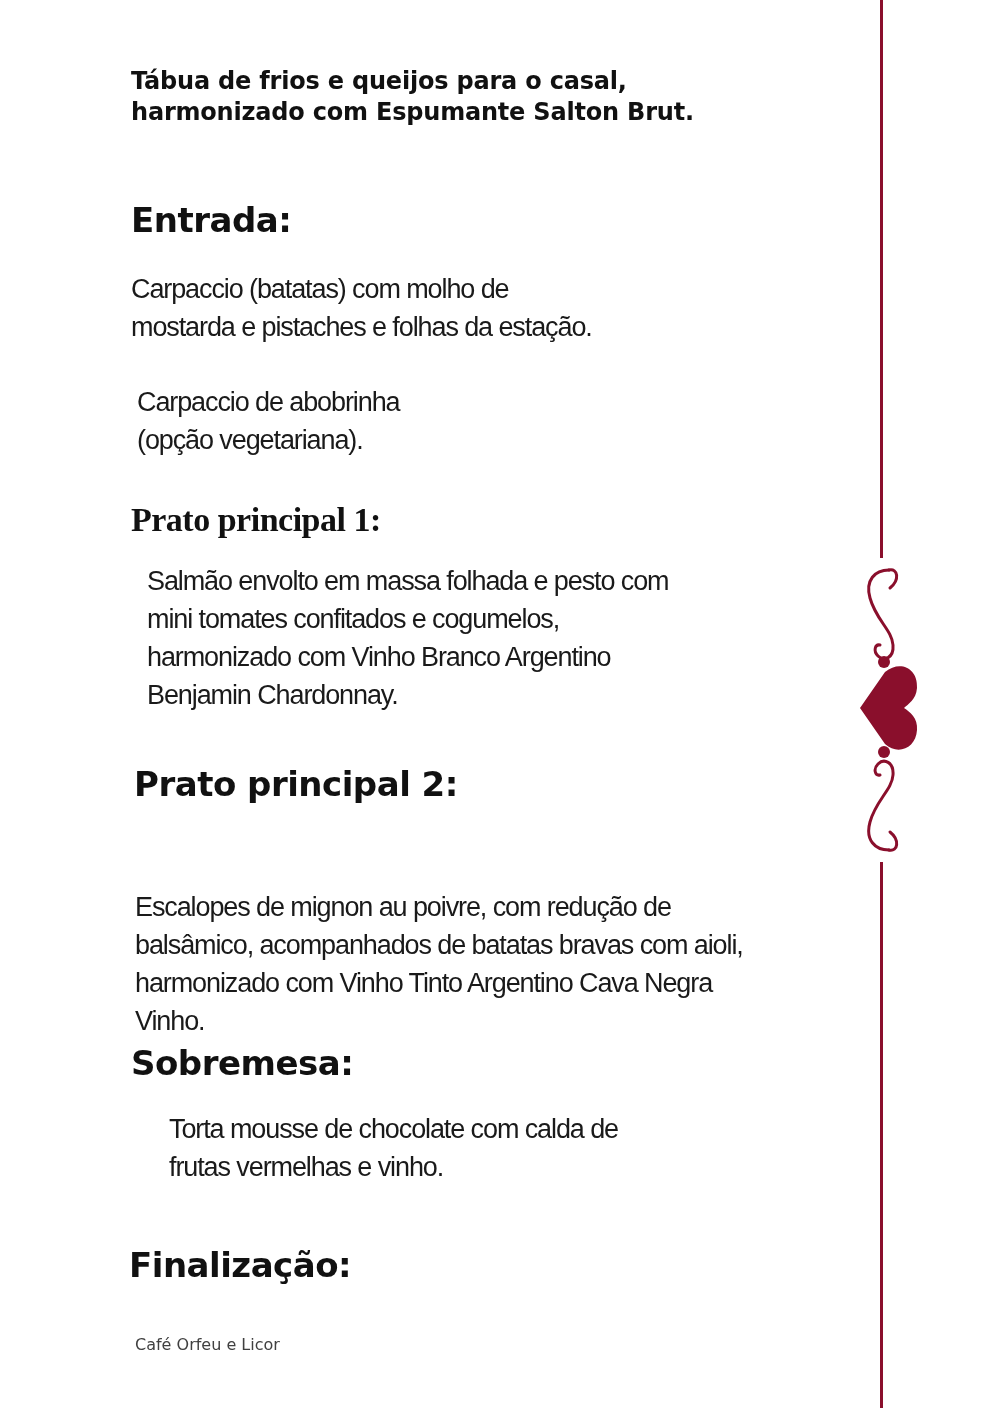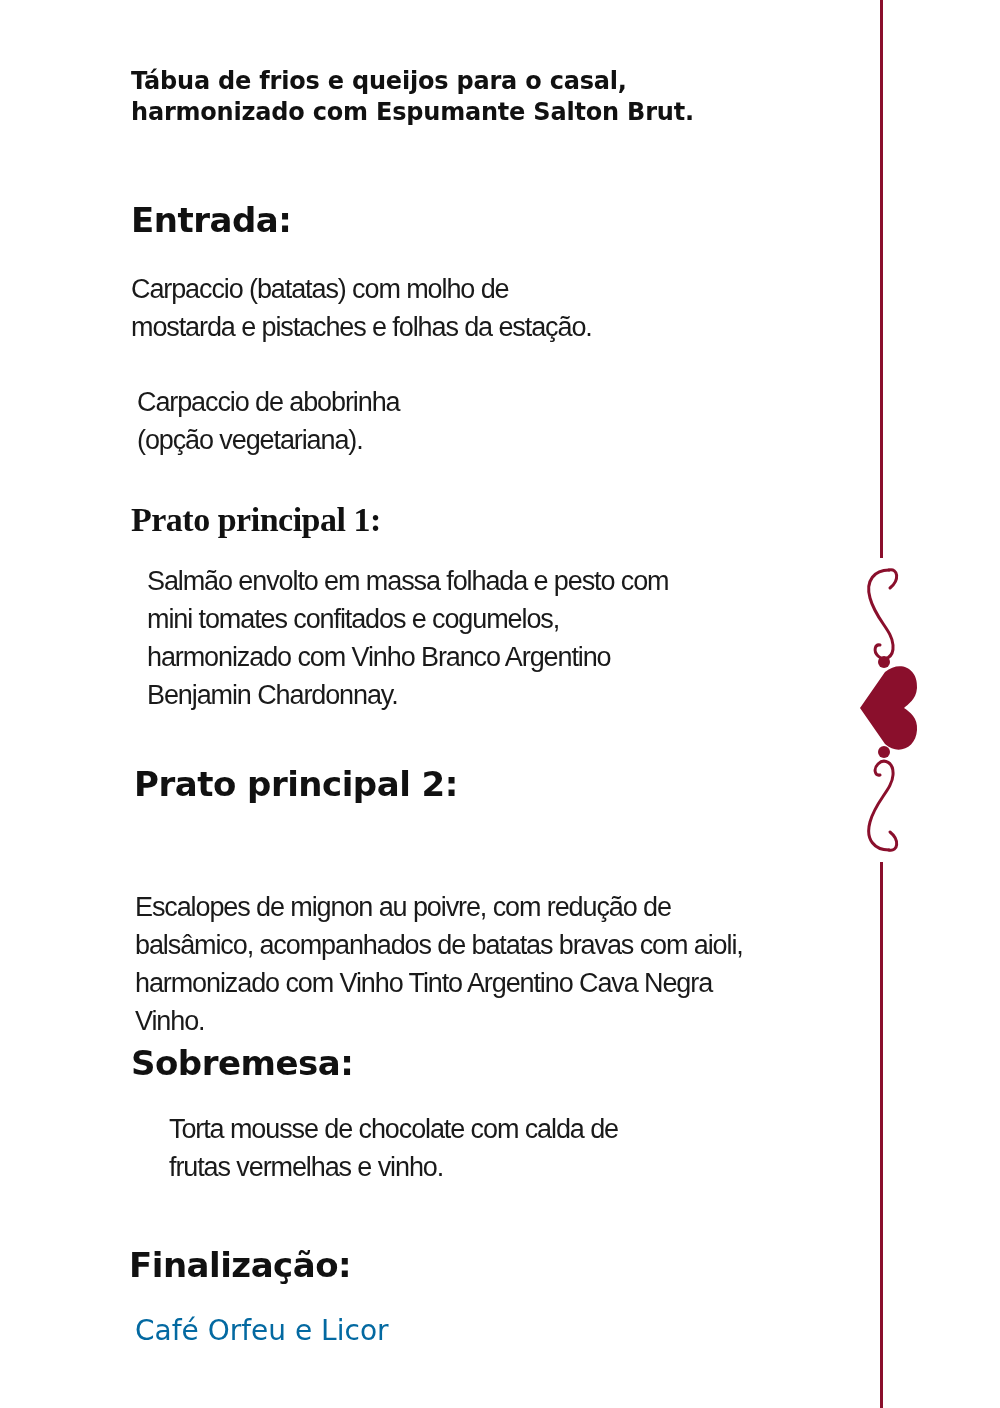--- a/index.html
+++ b/index.html
@@ -1,21 +1,21 @@
 <!DOCTYPE html>
 <html><head>
 <meta charset="utf-8">
 <style>
   html, body { margin:0; padding:0; background:#ffffff; }
   body { width:1000px; height:1408px; position:relative; overflow:hidden; font-family:"DejaVu Sans", sans-serif; color:#111; }
   .abs { position:absolute; }
   .intro { left:131px; top:66px; font-size:24px; font-weight:bold; line-height:31px; letter-spacing:-0.2px; }
   .h { font-size:34px; font-weight:bold; letter-spacing:-0.5px; line-height:40px; }
   .p { font-family:"Liberation Sans", sans-serif; font-size:27px; line-height:38px; letter-spacing:-1.1px; color:#1a1a1a; }
-  .p2 { font-size:28px; line-height:30px; color:#0369a1; }
+  .p2 { font-size:16px; line-height:30px; color:#404040;margin-top:14px; }
   .vline { left:880px; width:3px; background:#8a0f2c; }
 </style>
 </head>
 <body>
 
 <div class="abs intro">
   <div>Tábua de frios e queijos para o casal,</div>
   <div>harmonizado com Espumante Salton Brut.</div>
 </div>
 

